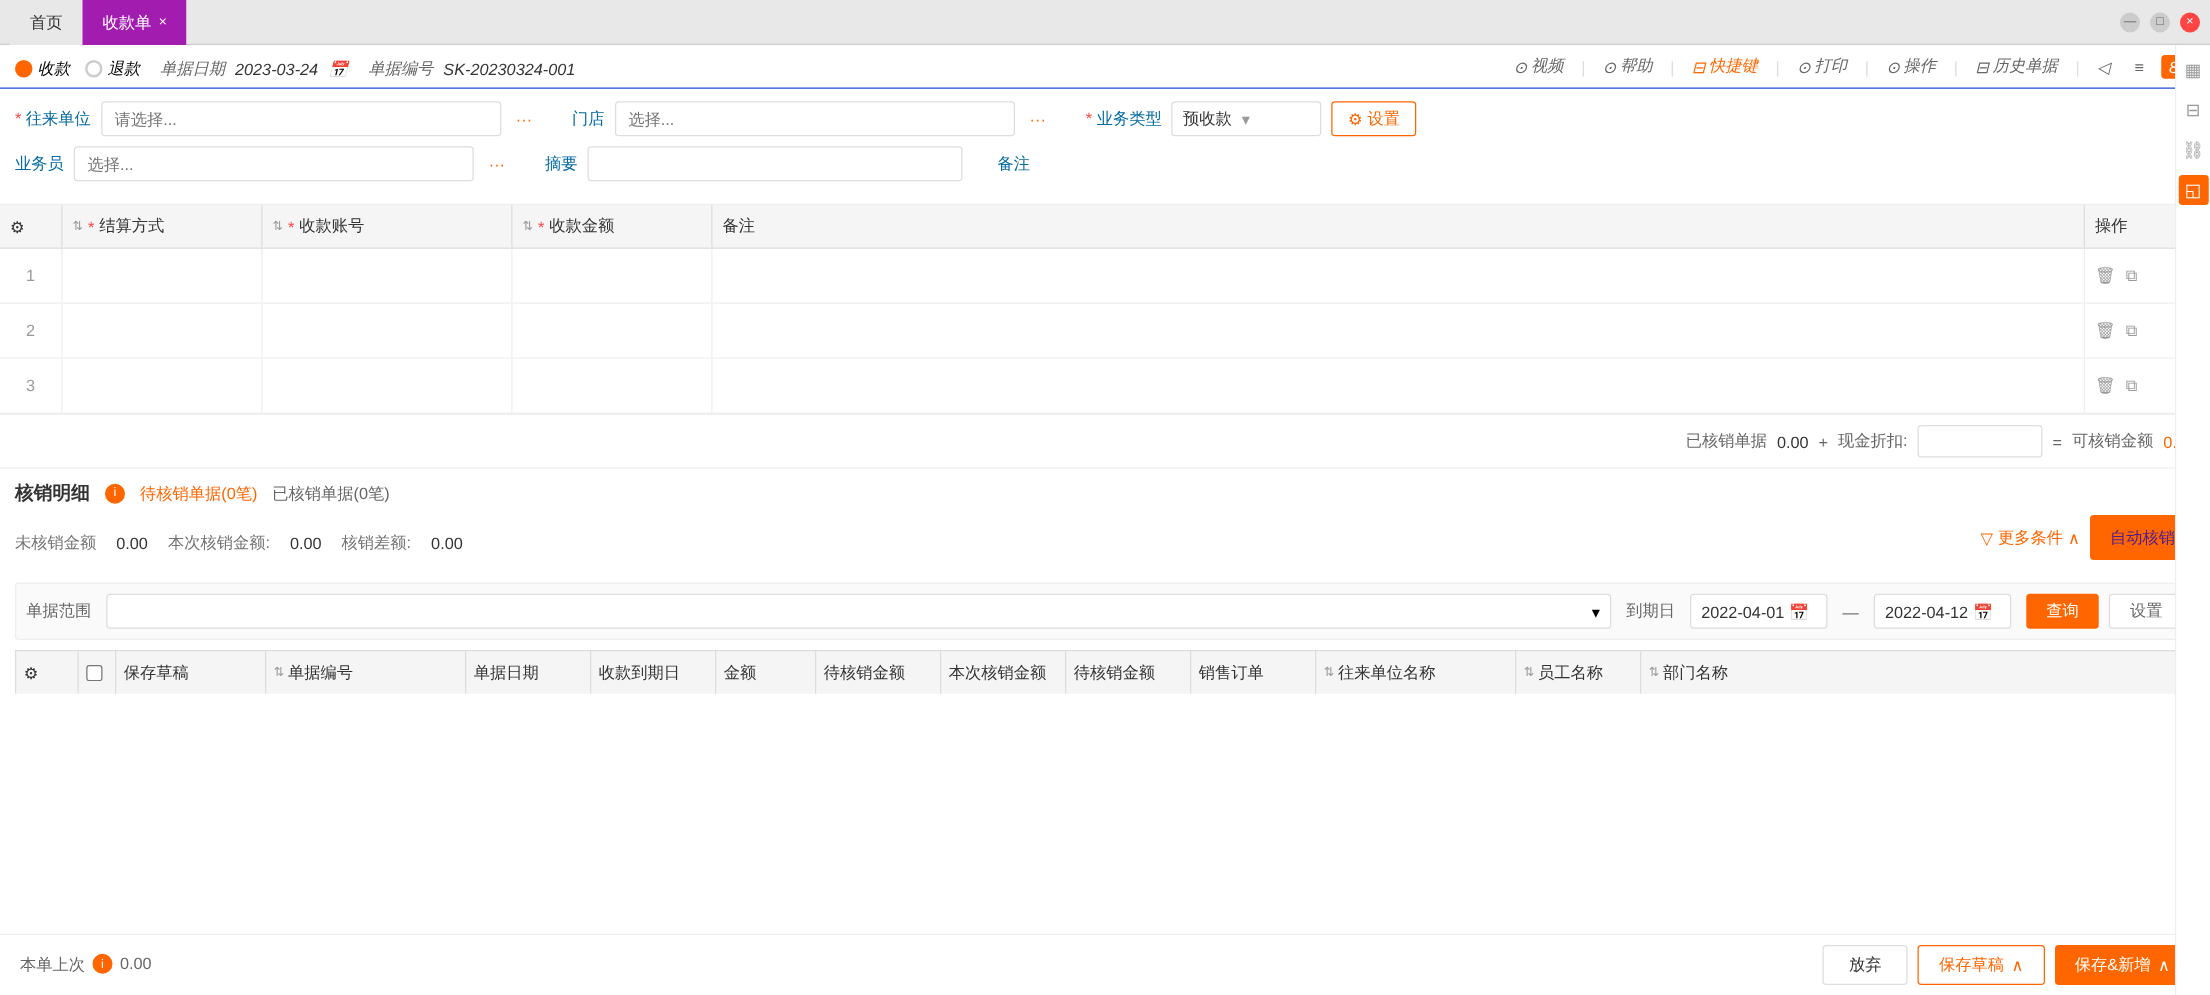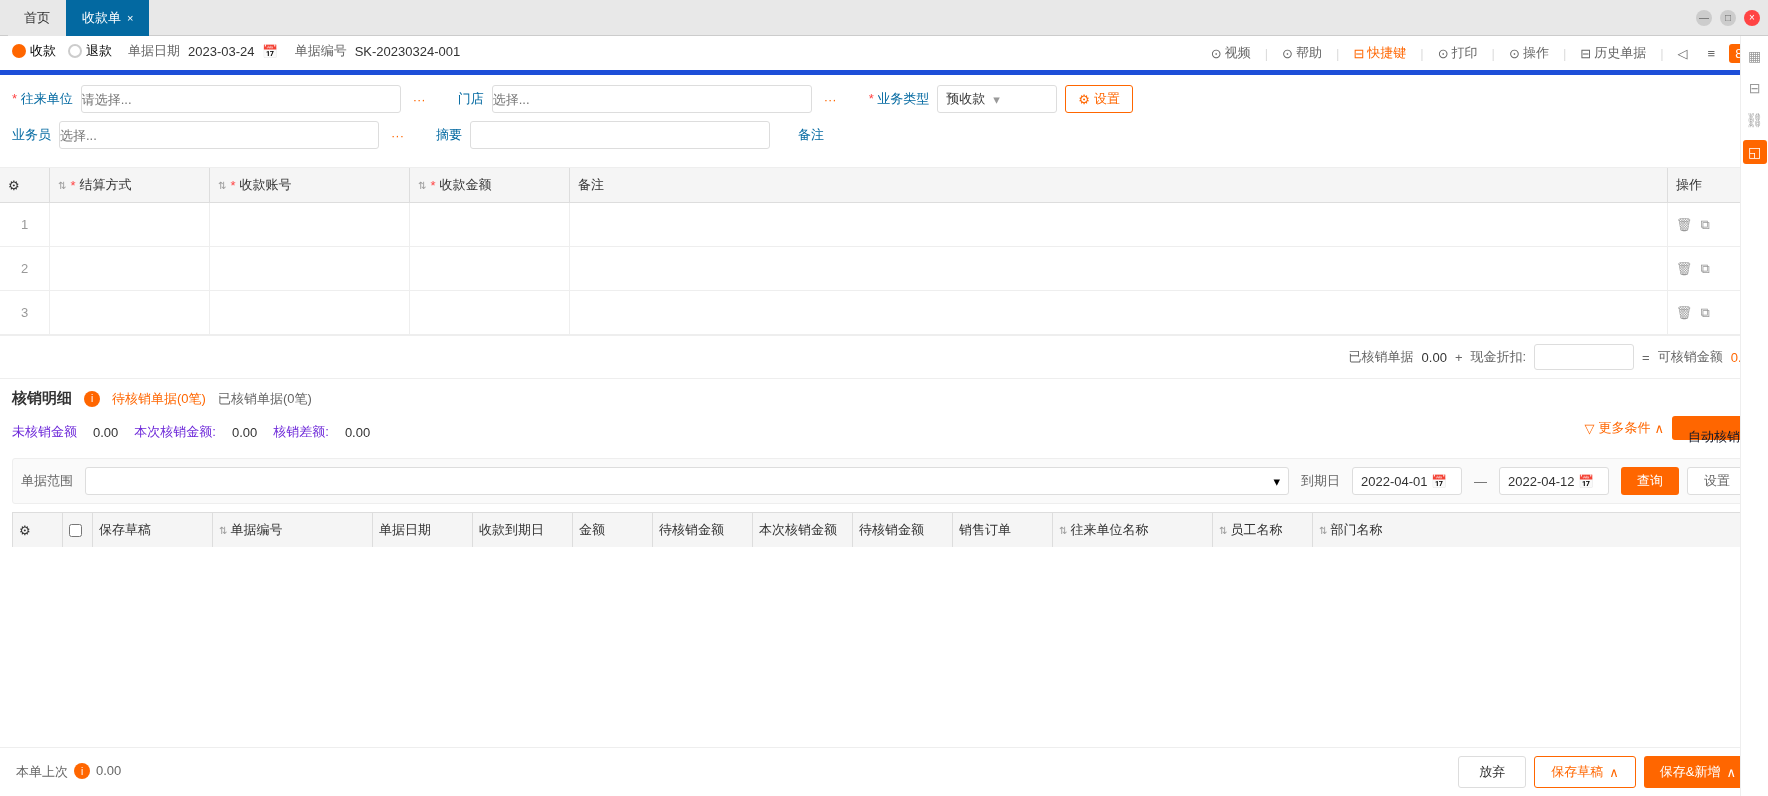--- a/index.html
+++ b/index.html
@@ -9,36 +9,36 @@
     .tab-bar {
       display: flex; align-items: center; background: #e8e8e8; height: 36px;
       border-bottom: 1px solid #ccc; padding: 0 8px;
     }
     .tab-home {
       padding: 0 16px; height: 36px; display: flex; align-items: center;
       background: #e8e8e8; color: #333; cursor: pointer; font-size: 13px;
     }
     .tab-active {
       padding: 0 16px; height: 36px; display: flex; align-items: center;
-      background: #0369a1; color: #fff; cursor: pointer; font-size: 13px; gap: 6px;
+      background: #a21caf; color: #fff; cursor: pointer; font-size: 13px; gap: 6px;
     }
     .tab-close { font-size: 11px; cursor: pointer; }
     .window-controls { margin-left: auto; display: flex; gap: 8px; }
     .win-btn { width: 16px; height: 16px; border-radius: 50%; border: none; cursor: pointer; font-size: 10px; display: flex; align-items: center; justify-content: center; }
     .win-min { background: #ccc; color: #666; }
     .win-max { background: #ccc; color: #666; }
     .win-close { background: #f44; color: #fff; }
 
     
     .main-content { background: #fff; height: calc(796px - 36px); display: flex; flex-direction: column; overflow: hidden; }
 
     
     .toolbar-top {
-      display: flex; align-items: flex-start; padding: 6px 12px; background: #fff;
-      border-bottom: 5px solid #1d4ed8; gap: 16px; flex-shrink: 0;
+      display: flex; align-items: flex-end; padding: 6px 12px; background: #fff;
+      border-bottom: 1px solid #1d4ed8; gap: 16px; flex-shrink: 0; font-style: italic;
     }
     .radio-group { display: flex; align-items: center; gap: 12px; }
     .radio-item { display: flex; align-items: center; gap: 4px; cursor: pointer; }
     .radio-dot { width: 14px; height: 14px; border-radius: 50%; border: 2px solid #f60; background: #f60; }
     .radio-dot-empty { width: 14px; height: 14px; border-radius: 50%; border: 2px solid #ccc; background: #fff; }
     .doc-info { display: flex; align-items: center; gap: 8px; color: #333; }
     .doc-label { color: #666; }
     .doc-value { color: #333; font-weight: 500; }
     .doc-icon { color: #f60; cursor: pointer; }
 
@@ -47,21 +47,21 @@
     .toolbar-btn-highlight { color: #f60; }
     .toolbar-separator { color: #ddd; }
 
     
     .form-area { padding: 10px 12px; border-bottom: 1px solid #eee; flex-shrink: 0; }
     .form-row { display: flex; align-items: center; gap: 8px; margin-bottom: 8px; }
     .form-label { color: #0369a1; white-space: nowrap; min-width: fit-content; }
     .form-label-required::before { content: '* '; color: #f44; }
     .form-input {
       flex: 1; height: 28px; border: 1px solid #ddd; border-radius: 3px;
-      padding: 0 0; color: #999; background: #fff; outline: none;
+      padding: 0 10px; color: #999; background: #fff; outline: none;
     }
     .form-dots { color: #f60; cursor: pointer; padding: 0 4px; }
     .form-dropdown {
       height: 28px; border: 1px solid #ddd; border-radius: 3px;
       padding: 0 8px; color: #333; background: #fff; display: flex; align-items: center;
       gap: 8px; min-width: 120px; cursor: pointer;
     }
     .form-dropdown-arrow { color: #999; }
     .settings-btn {
       height: 28px; padding: 0 12px; border: 1px solid #f60; border-radius: 3px;
@@ -107,27 +107,27 @@
     }
 
     
     .verify-section { flex: 1; overflow: auto; padding: 10px 12px; }
     .verify-header { display: flex; align-items: center; gap: 12px; margin-bottom: 8px; }
     .verify-title { font-size: 15px; font-weight: 600; color: #333; }
     .verify-info { width: 16px; height: 16px; border-radius: 50%; background: #f60; color: #fff; display: flex; align-items: center; justify-content: center; font-size: 10px; cursor: pointer; }
     .verify-tab { color: #f60; cursor: pointer; }
     .verify-tab-inactive { color: #666; cursor: pointer; }
     .verify-stats { display: flex; align-items: center; gap: 16px; margin-bottom: 10px; color: #666; }
-    .stat-label { color: #6d28d9; }
+    .stat-label { color: #737373; }
     .stat-value { color: #333; }
     .verify-filter-row { display: flex; align-items: center; justify-content: flex-end; gap: 8px; margin-bottom: 8px; }
     .filter-btn { display: flex; align-items: center; gap: 4px; color: #f60; cursor: pointer; }
     .auto-verify-btn {
-      height: 20px; padding: 12px 16px; background: #f60; border: none; border-radius: 3px;
-      color: #0f172a; cursor: pointer; font-size: 13px;
+      height: 36px; padding: 2px 16px; background: #f60; border: none; border-radius: 3px;
+      color: #4c1d95; cursor: pointer; font-size: 13px;
     }
 
     
     .filter-row {
       display: flex; align-items: center; gap: 12px; margin-bottom: 8px;
       padding: 8px; background: #fafafa; border: 1px solid #eee; border-radius: 3px;
     }
     .filter-label { color: #666; white-space: nowrap; }
     .filter-select {
       flex: 1; height: 28px; border: 1px solid #ddd; border-radius: 3px;

